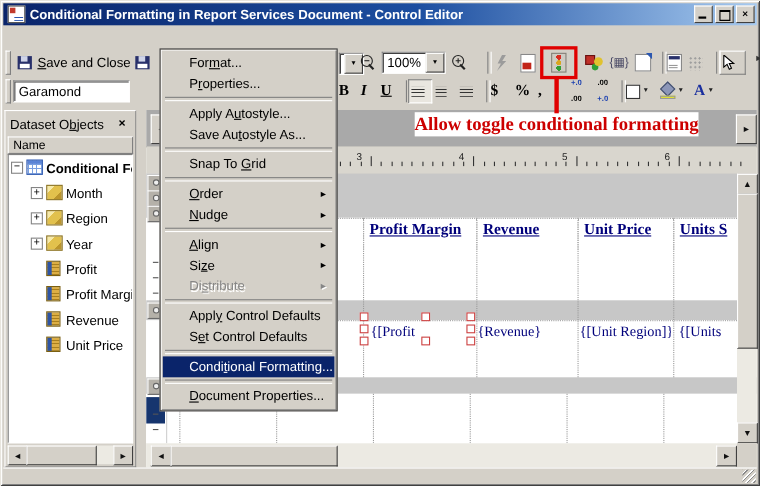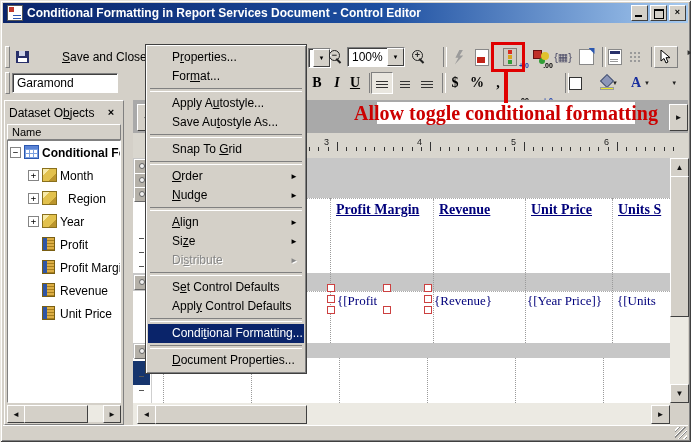--- a/index.html
+++ b/index.html
@@ -22,21 +22,21 @@
   #menubar{position:absolute;left:3px;top:25px;width:685px;height:19px;display:flex;align-items:center;
     border-bottom:1px solid #b9b5ad;padding-left:8px;box-sizing:border-box;}
   .menu-item{padding:2px 7px;white-space:nowrap;}
   .menu-item.open{border:1px solid;border-color:#808080 #fff #fff #808080;background:#d9d5cd;padding:1px 6px;}
   u{text-decoration:underline;}
   
   .grip{width:3px;height:20px;border:1px solid;border-color:#fff #808080 #808080 #fff;margin:0 2px;}
   .tsep{width:2px;height:20px;border-left:1px solid #808080;border-right:1px solid #fff;margin:0 3px;}
   #tb1{position:absolute;left:3px;top:44px;width:685px;height:25px;display:flex;align-items:center;}
   #tb2{position:absolute;left:3px;top:69px;width:685px;height:28px;display:flex;align-items:center;}
-  .tbtn{height:22px;min-width:22px;display:flex;align-items:center;justify-content:center;padding:0 2px;box-sizing:border-box;gap:28px;}
+  .tbtn{height:22px;min-width:22px;display:flex;align-items:center;justify-content:space-between;padding:0 2px;box-sizing:border-box;}
   .tbtn.raised{border:1px solid;border-color:#fff #808080 #808080 #fff;}
   .tbtn.pressed{border:1px solid;border-color:#808080 #fff #fff #808080;background:#e9e6df;}
   .combo{background:#fff;border:1px solid;border-color:#808080 #fff #fff #808080;box-shadow:inset 1px 1px 0 #404040;
     height:20px;display:flex;align-items:center;padding-left:4px;box-sizing:border-box;}
   .combo .arrowbtn{margin-left:auto;width:15px;height:16px;background:#d4d0c8;border:1px solid;border-color:#fff #404040 #404040 #fff;
     font-size:6px;text-align:center;line-height:16px;}
   .floppy{width:13px;height:12px;background:#28306a;position:relative;}
   .floppy::before{content:"";position:absolute;left:3px;top:0;width:6px;height:5px;background:#cfd4e8;}
   .floppy::after{content:"";position:absolute;left:2px;bottom:1px;width:9px;height:4px;background:#fff;}
   .mag{position:relative;width:16px;height:16px;}
@@ -104,21 +104,21 @@
   .tlabel{position:absolute;top:5px;white-space:nowrap;}
   .tlabel.b{font-weight:bold;}
   
   #splitter{position:absolute;left:124px;top:100px;width:9px;height:325px;background:#d4d0c8;}
   
   #doc{position:absolute;left:133px;top:100px;width:555px;height:325px;background:#fff;}
   #band-top{position:absolute;left:0;top:0;width:555px;height:33px;background:#a9a9a9;border-bottom:1px solid #8a8a8a;}
   .scrollbtn{position:absolute;background:#d4d0c8;border:1px solid;border-color:#fff #404040 #404040 #fff;
     display:flex;align-items:center;justify-content:center;font-size:8px;color:#111;}
   #annotation{position:absolute;left:244px;top:2px;width:258px;height:22px;background:#fff;display:flex;align-items:center;justify-content:center;z-index:40;}
-  #annotation span{font-family:"Liberation Serif",serif;font-weight:bold;font-size:20px;color:#cc0000;white-space:nowrap;}
+  #annotation span{font-family:"Liberation Serif",serif;font-weight:bold;font-size:17px;color:#cc0000;white-space:nowrap;}
   #ruler{position:absolute;left:0;top:33px;width:555px;height:25px;background:#d9d6ce;border-bottom:1px solid #808080;}
   .tick{position:absolute;bottom:7px;width:1px;background:#333;}
   .rnum{position:absolute;top:4px;font-size:9px;color:#222;}
   #canvas{position:absolute;left:0;top:58px;width:555px;height:245px;background:#fff;overflow:hidden;}
   .band{position:absolute;left:0;width:555px;background:#c7c7c7;}
   .dots{background-image:radial-gradient(#b9b9b9 0.7px,transparent 0.9px);background-size:5px 14px;}
   .row-white{position:absolute;left:18px;width:537px;background:#fff;}
   .vline{position:absolute;border-left:1px dotted #9a9a9a;width:0;}
   .cell-h{position:absolute;font-family:"Liberation Serif",serif;font-weight:bold;font-size:14px;color:#00007b;
     text-decoration:underline;white-space:nowrap;padding:3px 0 0 5px;box-sizing:border-box;overflow:hidden;height:28px;
@@ -291,21 +291,21 @@
             <span class="tlabel b" style="left: 34px;">Conditional For</span>
           </div>
           <div class="tree-row">
             <span class="expand-box" style="left: 20px;">+</span>
             <span class="ticon attribute" style="left: 34px;"></span>
             <span class="tlabel" style="left: 52px;">Month</span>
           </div>
           <div class="tree-row">
             <span class="expand-box" style="left: 20px;">+</span>
             <span class="ticon attribute" style="left: 34px;"></span>
-            <span class="tlabel" style="left: 60px;">Region</span>
+            <span class="tlabel" style="left: 52px;">Region</span>
           </div>
           <div class="tree-row">
             <span class="expand-box" style="left: 20px;">+</span>
             <span class="ticon attribute" style="left: 34px;"></span>
             <span class="tlabel" style="left: 52px;">Year</span>
           </div>
           <div class="tree-row">
             <span class="ticon metric" style="left: 34px;"></span>
             <span class="tlabel" style="left: 52px;">Profit</span>
           </div>
@@ -413,21 +413,21 @@
       <div class="vline" style="left:392px;top:40px;height:145px;"></div>
       <div class="vline" style="left:479px;top:40px;height:145px;"></div>
 
       <div class="cell-h" style="left:197px;top:41px;width:103px;">Profit Margin</div>
       <div class="cell-h" style="left:300px;top:41px;width:92px;">Revenue</div>
       <div class="cell-h" style="left:392px;top:41px;width:87px;">Unit Price</div>
       <div class="cell-h" style="left:479px;top:41px;width:58px;">Units S</div>
 
       <div class="cell-f" style="left:200px;top:133px;width:57px;">{[Profit</div>
       <div class="cell-f" style="left:297px;top:133px;width:62px;">{Revenue}</div>
-      <div class="cell-f" style="left:390px;top:133px;width:87px;">{[Year Price]}</div>
+      <div class="cell-f" style="left:390px;top:133px;width:87px;">{[Unit Region]}</div>
       <div class="cell-f" style="left:480px;top:133px;width:57px;">{[Units</div>
 
       <div class="handle" style="left:194px;top:126px;"></div>
       <div class="handle" style="left:194px;top:137px;"></div>
       <div class="handle" style="left:194px;top:148px;"></div>
       <div class="handle" style="left:250px;top:126px;"></div>
       <div class="handle" style="left:250px;top:148px;"></div>
       <div class="handle" style="left:291px;top:126px;"></div>
       <div class="handle" style="left:291px;top:137px;"></div>
       <div class="handle" style="left:291px;top:148px;"></div>
@@ -462,37 +462,37 @@
       <div class="scrollbtn" style="left:518px;top:2px;width:17px;height:17px;">►</div>
       <div style="position:absolute;left:537px;top:0;width:18px;height:22px;background:#d4d0c8;"></div>
     </div>
   </div>
 
   <div id="statusbar">
     <div id="grip-resize"></div>
   </div>
 
   <div id="format-menu">
+      <div class="pm-item">For<u>m</u>at...</div>
       <div class="pm-item">P<u>r</u>operties...</div>
-      <div class="pm-item">For<u>m</u>at...</div>
       <div class="menu-sep"></div>
       <div class="pm-item">Apply A<u>u</u>tostyle...</div>
       <div class="pm-item">Save Au<u>t</u>ostyle As...</div>
       <div class="menu-sep"></div>
       <div class="pm-item">Snap To <u>G</u>rid</div>
       <div class="menu-sep"></div>
       <div class="pm-item"><u>O</u>rder<span class="subarrow">►</span></div>
       <div class="pm-item"><u>N</u>udge<span class="subarrow">►</span></div>
       <div class="menu-sep"></div>
       <div class="pm-item"><u>A</u>lign<span class="subarrow">►</span></div>
       <div class="pm-item">Si<u>z</u>e<span class="subarrow">►</span></div>
       <div class="pm-item dis">Di<u>s</u>tribute<span class="subarrow">►</span></div>
       <div class="menu-sep"></div>
+      <div class="pm-item">Appl<u>y</u> Control Defaults</div>
       <div class="pm-item">S<u>e</u>t Control Defaults</div>
-      <div class="pm-item">Appl<u>y</u> Control Defaults</div>
       <div class="menu-sep"></div>
       <div class="pm-item hl">Condi<u>t</u>ional Formatting...</div>
       <div class="menu-sep"></div>
       <div class="pm-item"><u>D</u>ocument Properties...</div>
     </div>
 
   <div id="red-box"></div>
   <div id="red-line"></div>
 
 </div>

